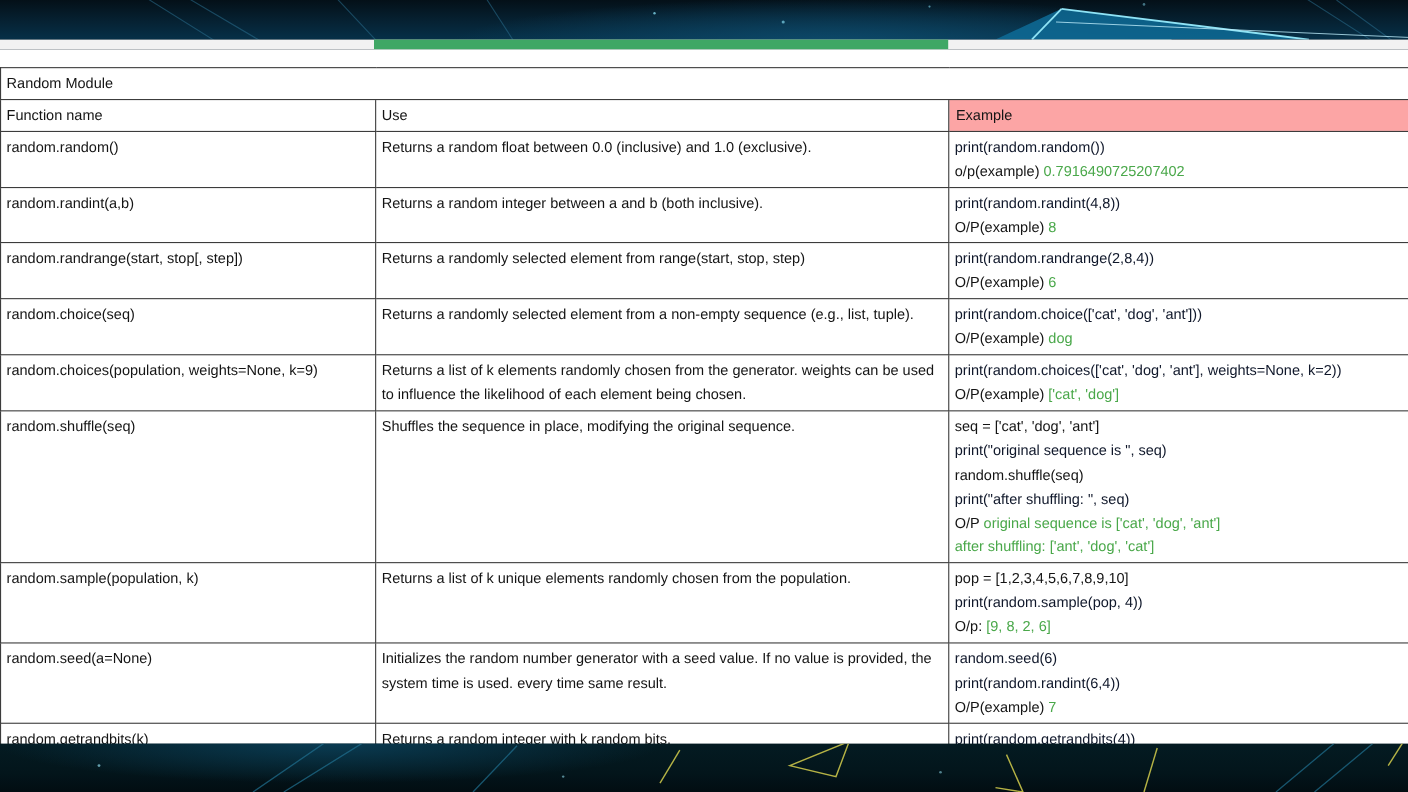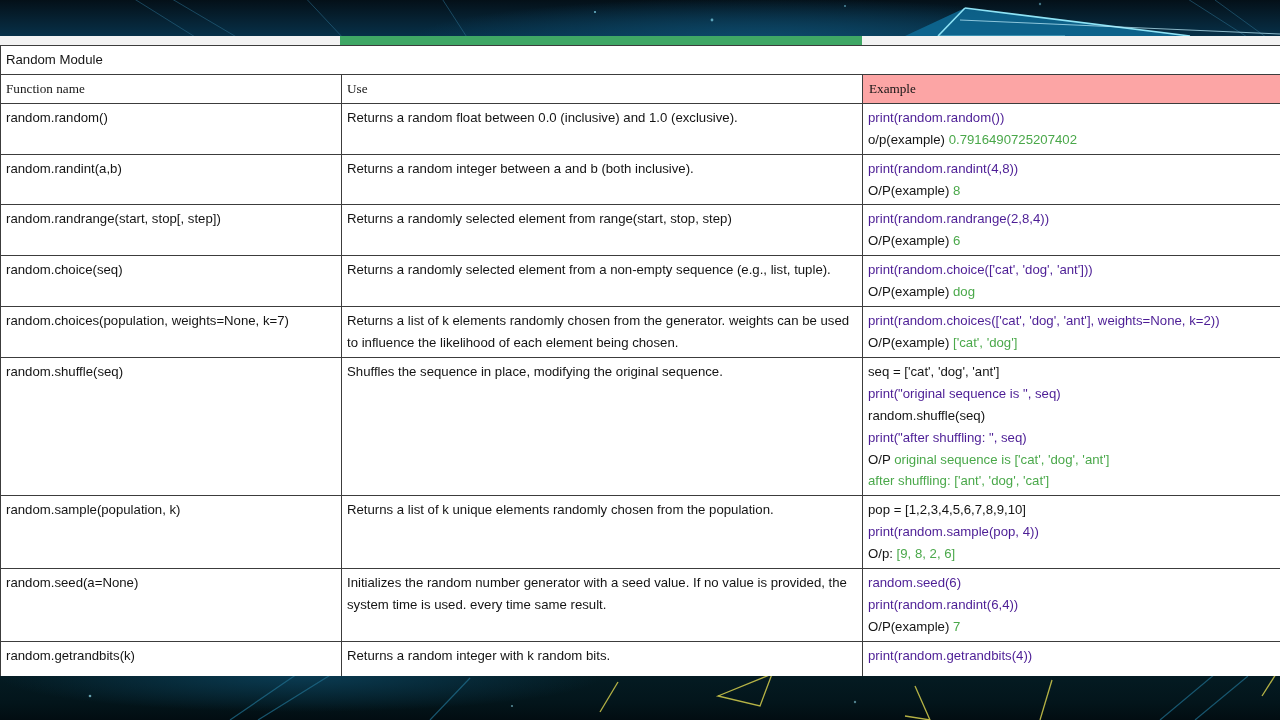--- a/index.html
+++ b/index.html
@@ -46,21 +46,21 @@
     position: absolute; left: 340px; top: 0;
     width: 522px; height: 9px;
     background: #3fa765;
   }
 
   
   #table-wrap {
     position: absolute; left: 0; top: 45px;
     width: 1280px; height: 631px;
     background: #ffffff;
-    padding-top: 0px;
+    padding-top: 16px;
   }
   table#random-module-table {
     border-collapse: collapse;
     table-layout: fixed;
     width: 1280px;
     margin-left: 0;
   }
   table#random-module-table td,
   table#random-module-table th {
     border: 1px solid #3c3c3c;
@@ -88,34 +88,33 @@
     vertical-align: middle;
   }
   #header-row th {
     background: #d5e6f2;
     text-align: center;
     font-weight: 400;
     font-size: 14px;
     height: 25px;
     padding-top: 2px; padding-bottom: 2px;
     vertical-align: middle;
-    font-family: Liberation Serif, serif;
   }
   #header-row th.example-head {
     background: #fca5a5;
     text-align: left;
     padding-left: 6px;
   }
 
   td.cell-fn  { white-space: nowrap; overflow: hidden; }
   td.cell-use { }
   td.cell-ex  { overflow: hidden; }
 
   .ex-line { white-space: nowrap; }
-  .code    { color: #4c1d95; }
+  .code    { color: #0f172a; }
   .plain   { color: #141414; margin-top: 20px; }
   .out     { color: #4aa84a; }
 
   
   tr.r-h2 td { height: 45px; }
   tr.r-shuffle td { height: 133px; }
   tr.r-3 td { height: 67px; }
 </style>
 </head>
 <body>
@@ -192,21 +191,21 @@
           </tr>
           <tr class="r-h2">
             <td class="cell-fn">random.choice(seq)</td>
             <td class="cell-use">Returns a randomly selected element from a non-empty sequence (e.g., list, tuple).</td>
             <td class="cell-ex">
               <div class="ex-line"><span class="code">print(random.choice(['cat', 'dog', 'ant']))</span></div>
               <div class="ex-line"><span class="plain">O/P(example) </span><span class="out">dog</span></div>
             </td>
           </tr>
           <tr class="r-h2">
-            <td class="cell-fn">random.choices(population, weights=None, k=7)</td>
+            <td class="cell-fn">random.choices(population, weights=None, k=9)</td>
             <td class="cell-use">Returns a list of k elements randomly chosen from the generator. weights can be used to influence the likelihood of each element being chosen.</td>
             <td class="cell-ex">
               <div class="ex-line"><span class="code">print(random.choices(['cat', 'dog', 'ant'], weights=None, k=2))</span></div>
               <div class="ex-line"><span class="plain">O/P(example) </span><span class="out">['cat', 'dog']</span></div>
             </td>
           </tr>
           <tr class="r-shuffle">
             <td class="cell-fn">random.shuffle(seq)</td>
             <td class="cell-use">Shuffles the sequence in place, modifying the original sequence.</td>
             <td class="cell-ex">

